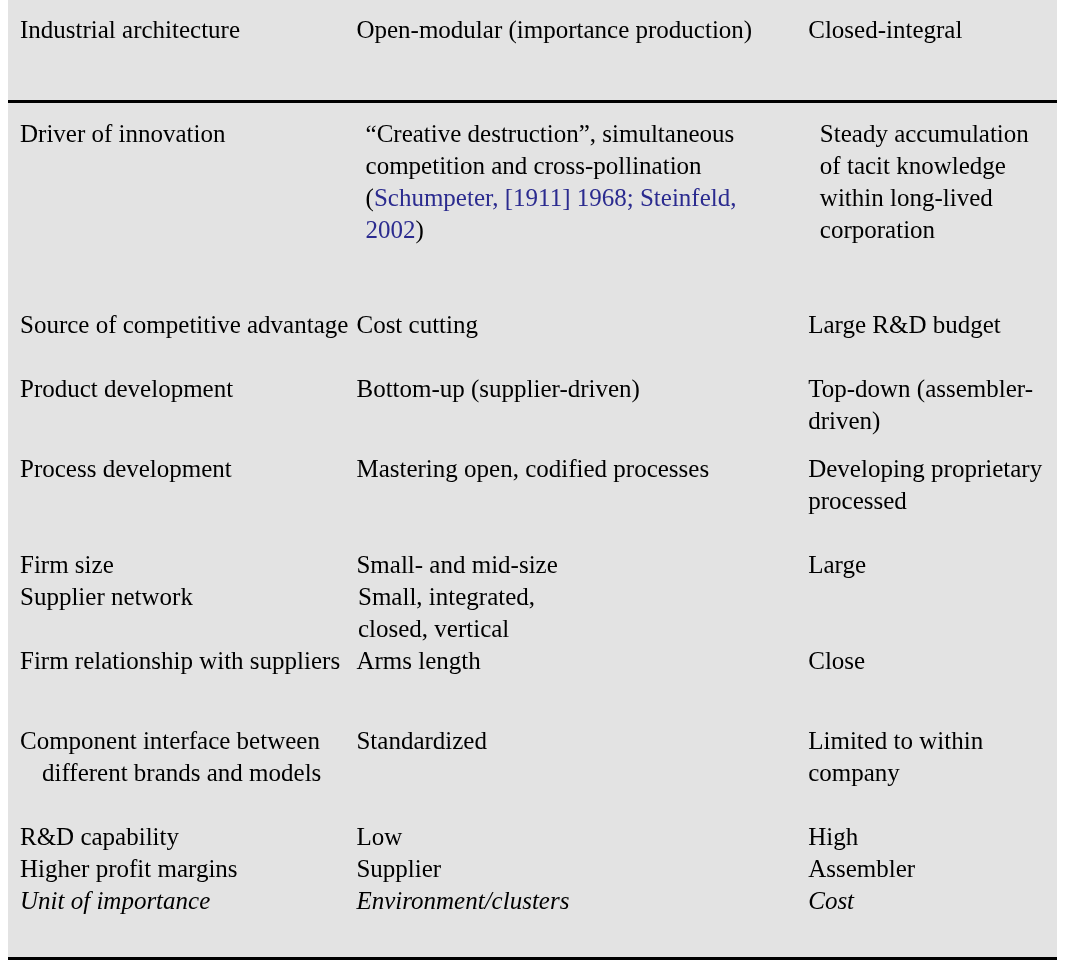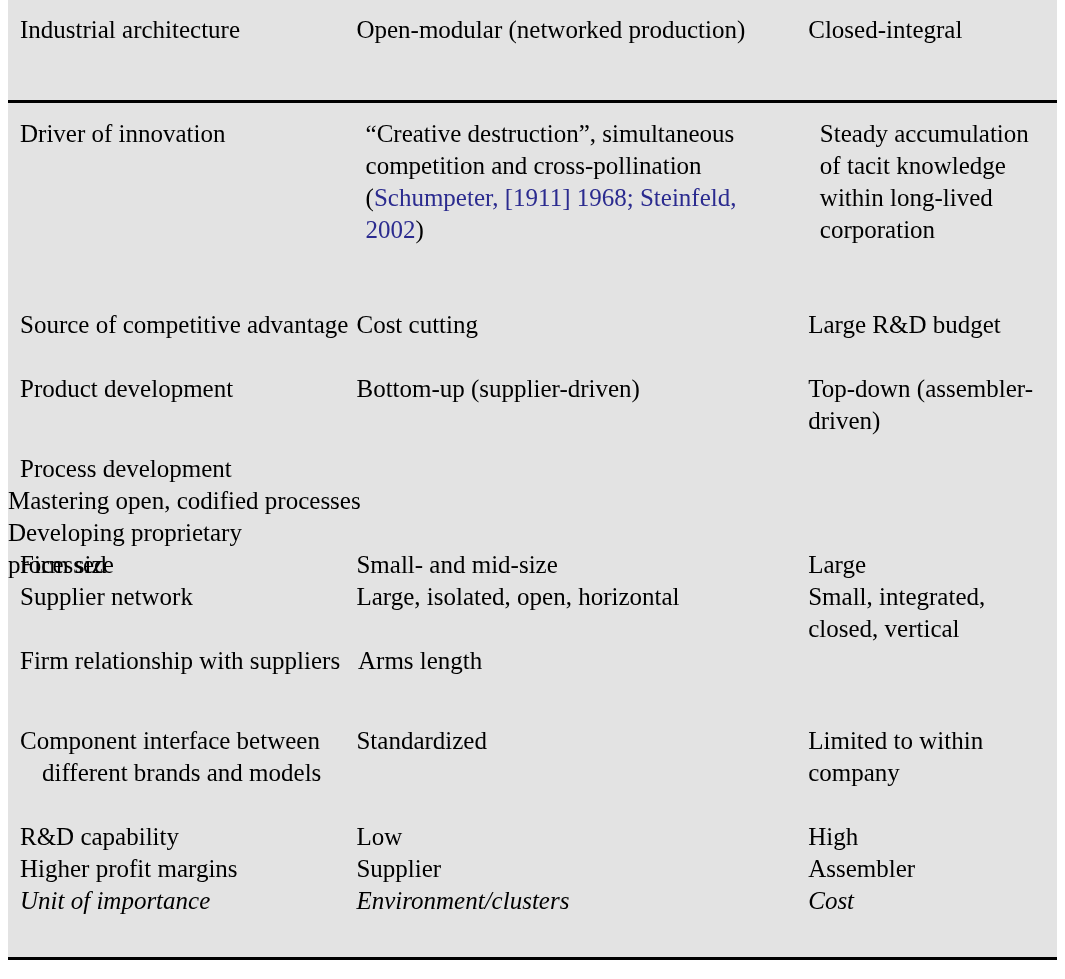--- a/index.html
+++ b/index.html
@@ -76,39 +76,39 @@
 
   .cite {
     color: #2b2b8f;
     text-align: right;
   }
 
   
   .r0  { top: 118px; gap: 24px; }
   .r1  { top: 309px; }
   .r2  { top: 373px; }
-  .r3  { top: 453px; flex-direction: column; }
+  .r3  { top: 453px; }
   .r4  { top: 549px; justify-content: flex-end; }
   .r5  { top: 581px; }
   .r6  { top: 645px; }
   .r7  { top: 725px; }
   .r8  { top: 821px; }
   .r9  { top: 853px; }
   .r10 { top: 885px; font-style: italic; }
 </style>
 </head>
 <body>
 
 <div class="table-wrap">
 
   <div class="rule rule-header"></div>
 
   <div class="row header-row">
     <div class="cell col-1">Industrial architecture</div>
-    <div class="cell col-2">Open-modular (networked production)</div>
+    <div class="cell col-2">Open-modular (importance production)</div>
     <div class="cell col-3">Closed-integral</div>
   </div>
 
   <div class="row r0">
     <div class="cell col-1">Driver of innovation</div>
     <div class="cell col-2"><span>“Creative destruction”, simultaneous competition and cross-pollination (</span><span class="cite">Schumpeter, [1911] 1968; Steinfeld, 2002</span><span>)</span></div>
     <div class="cell col-3">Steady accumulation of tacit knowledge within long-lived corporation</div>
   </div>
 
   <div class="row r1">
@@ -130,27 +130,27 @@
   </div>
 
   <div class="row r4">
     <div class="cell col-1">Firm size</div>
     <div class="cell col-2">Small- and mid-size</div>
     <div class="cell col-3">Large</div>
   </div>
 
   <div class="row r5">
     <div class="cell col-1">Supplier network</div>
-    <div class="cell col-2">Large, isolated, open, horizontal</div>
     <div class="cell col-3">Small, integrated, closed, vertical</div>
   </div>
 
   <div class="row r6">
     <div class="cell col-1">Firm relationship with suppliers</div>
     <div class="cell col-2">Arms length</div>
+    <div class="cell col-3">Close</div>
   </div>
 
   <div class="row r7">
     <div class="cell col-1">Component interface between different brands and models</div>
     <div class="cell col-2">Standardized</div>
     <div class="cell col-3">Limited to within company</div>
   </div>
 
   <div class="row r8">
     <div class="cell col-1">R&amp;D capability</div>

